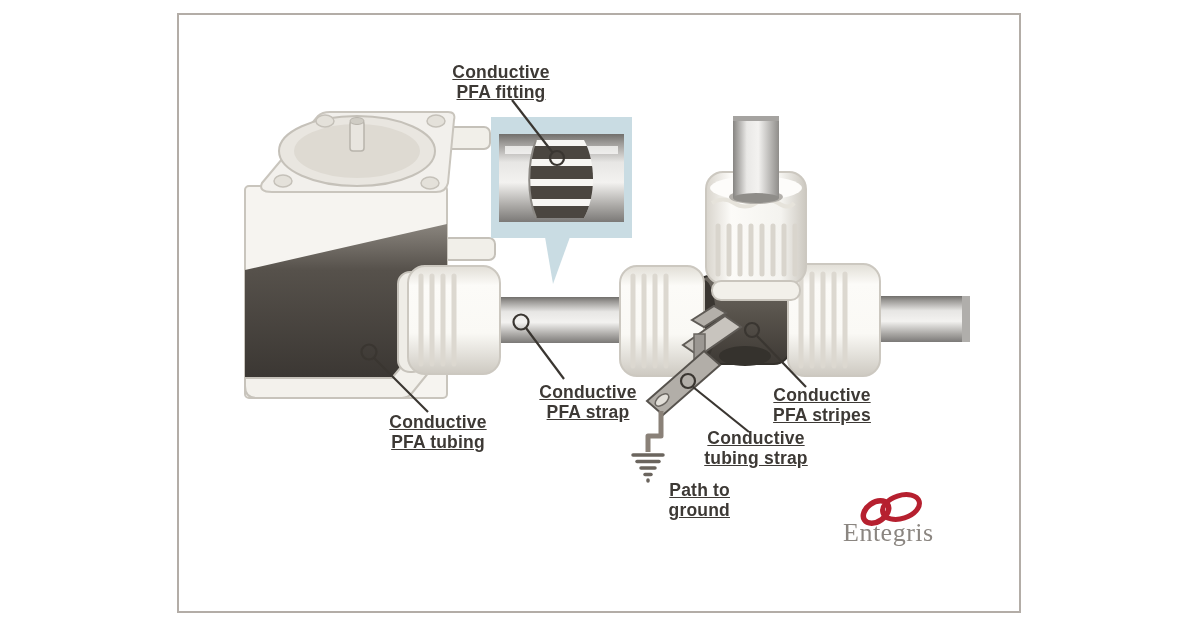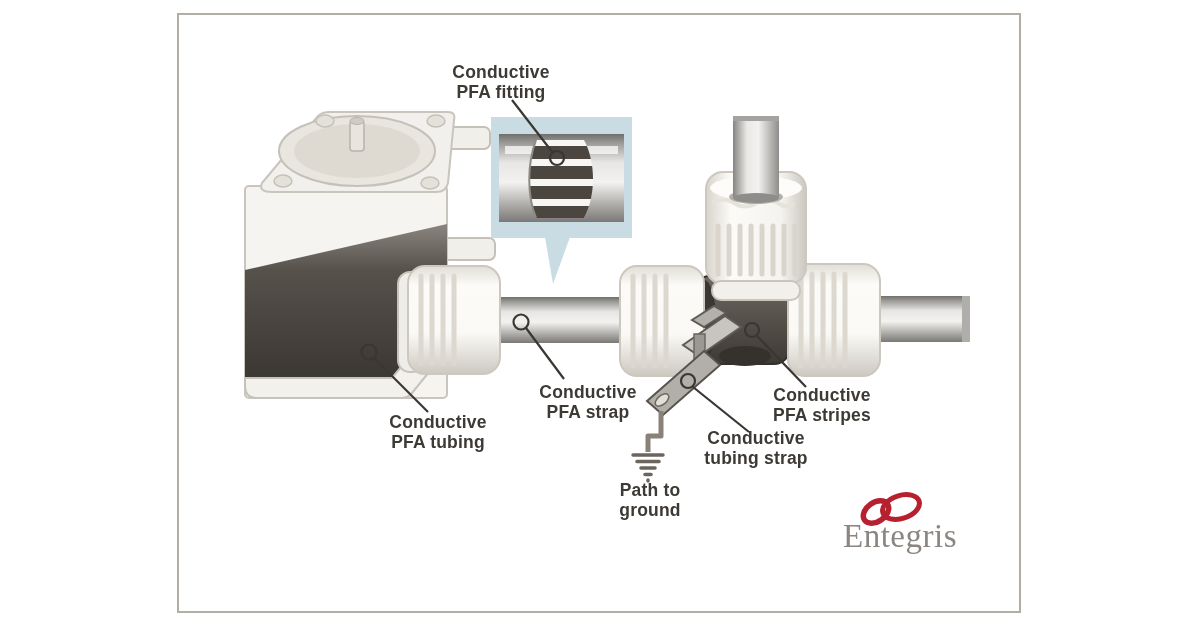--- a/index.html
+++ b/index.html
@@ -3,25 +3,25 @@
 <meta charset="utf-8">
 <style>
   html,body{margin:0;padding:0;background:#ffffff;}
   .canvas{position:relative;width:1200px;height:627px;background:#ffffff;overflow:hidden;
           font-family:"Liberation Sans", sans-serif;}
   .frame{position:absolute;left:177px;top:13px;width:840px;height:596px;
          background:#ffffff;border:2px solid #b3ada7;}
   .diagram-svg{position:absolute;left:0;top:0;width:1200px;height:627px;}
   .lbl{position:absolute;text-align:center;color:#3d3935;font-size:17.5px;
        font-weight:600;line-height:1.17;letter-spacing:.2px;white-space:nowrap;}
-  .lbl span{display:block;}
+  .lbl span{display:block;text-decoration:underline;}
   .logo{position:absolute;left:843px;top:487px;width:140px;height:74px;}
   .logo svg{position:absolute;left:16px;top:1px;}
   .logo .wordmark{position:absolute;left:0;top:31px;width:140px;text-align:left;
-       font-family:"Liberation Serif", serif;font-size:33px;color:#8b8681;
+       font-family:"Liberation Serif", serif;font-size:26px;color:#8b8681;
        letter-spacing:.5px;}
 </style>
 </head>
 <body>
 
 <div class="canvas">
   <div class="frame"></div>
 
   <svg class="diagram-svg" viewBox="0 0 1200 627">
     <defs>
@@ -200,21 +200,21 @@
     <span>PFA strap</span>
   </div>
   <div class="lbl" style="left:742px;top:385px;width:160px;">
     <span>Conductive</span>
     <span>PFA stripes</span>
   </div>
   <div class="lbl" style="left:676px;top:428px;width:160px;">
     <span>Conductive</span>
     <span>tubing strap</span>
   </div>
-  <div class="lbl" style="left:570px;top:480px;width:160px;">
+  <div class="lbl" style="left:570px;top:480px;width:160px;text-align:right;">
     <span>Path to</span>
     <span>ground</span>
   </div>
 
   <div class="logo">
     <svg width="80" height="44" viewBox="0 0 80 44">
       <ellipse cx="42" cy="19" rx="19" ry="11.5" transform="rotate(-18 42 19)" fill="none" stroke="#b6202f" stroke-width="5"></ellipse>
       <ellipse cx="17" cy="24" rx="14" ry="9.5" transform="rotate(-35 17 24)" fill="none" stroke="#b6202f" stroke-width="5.5"></ellipse>
     </svg>
     <div class="wordmark">Entegris</div>

